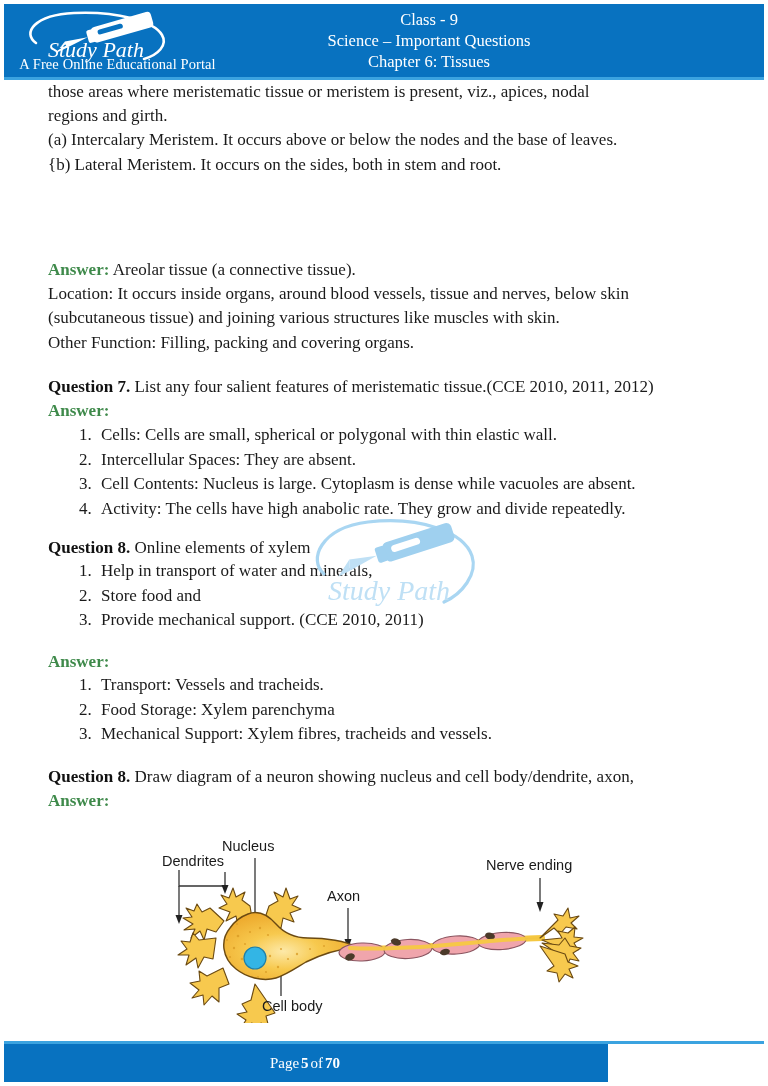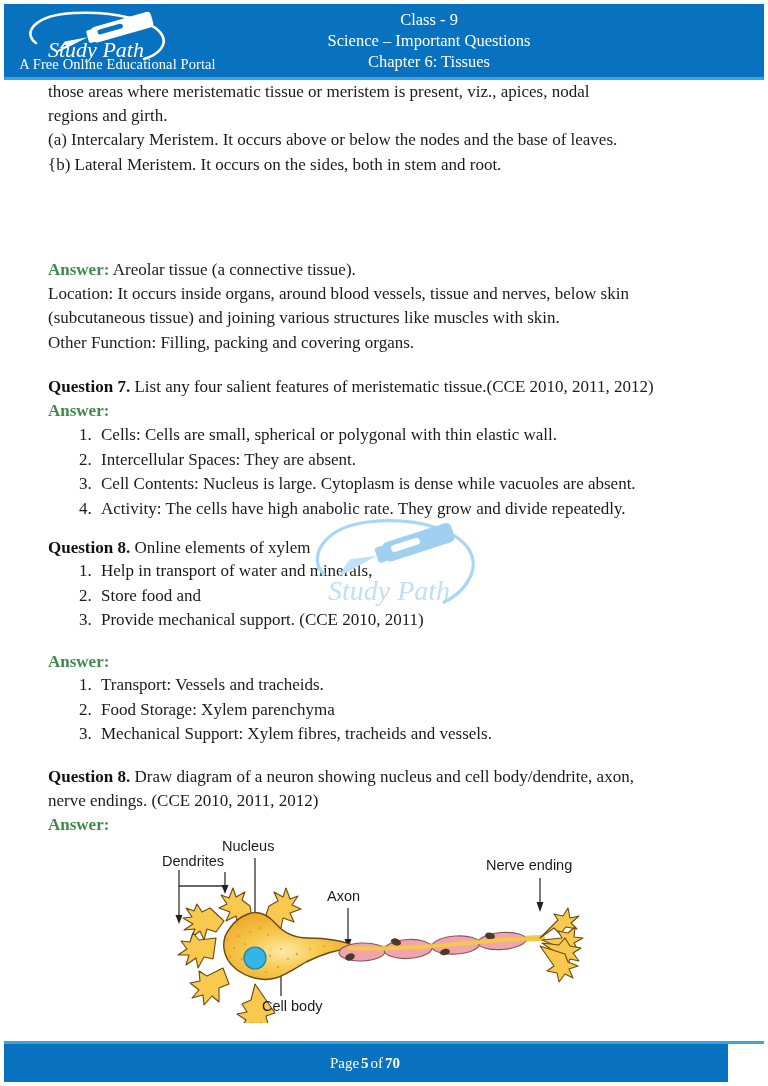--- a/index.html
+++ b/index.html
@@ -146,21 +146,21 @@
     top: 828px;
     width: 460px;
     height: 195px;
   }
 
   
   .footer {
     position: absolute;
     left: 4px;
     top: 1044px;
-    width: 724px;
+    width: 604px;
     height: 38px;
     background: #0872c0;
     color: #ffffff;
     font-family: "Liberation Serif", serif;
     font-size: 15px;
     display: flex;
     align-items: center;
     justify-content: center;
   }
   .footer-overline {
@@ -251,21 +251,20 @@
       <span class="ln"><span class="alabel">Answer:</span></span>
     </div>
     <ol class="numlist" style="position:absolute; top:593px; left:42px; width:690px;">
       <li>Transport: Vessels and tracheids.</li>
       <li>Food Storage: Xylem parenchyma</li>
       <li>Mechanical Support: Xylem fibres, tracheids and vessels.</li>
     </ol>
 
     <div class="para" style="top:685px;">
       <span class="ln"><span class="qlabel">Question 8.</span><span> Draw diagram of a neuron showing nucleus and cell body/dendrite, axon,</span></span>
-      <span class="ln">nerve endings. (CCE 2010, 2011, 2012)</span>
       <span class="ln"><span class="alabel">Answer:</span></span>
     </div>
 
   </div>
 
   <div class="watermark">
     <svg width="175" height="108" viewBox="0 0 175 108">
       <path d="M18 66 C2 52, 14 20, 62 14 C114 8, 158 24, 166 48 C172 66, 156 86, 138 94" fill="none" stroke="#a9d6f2" stroke-width="3.2" stroke-linecap="round"></path>
       <g transform="rotate(-18 95 42)">
         <rect x="78" y="30" width="72" height="20" rx="5" fill="#9fd0ef"></rect>

